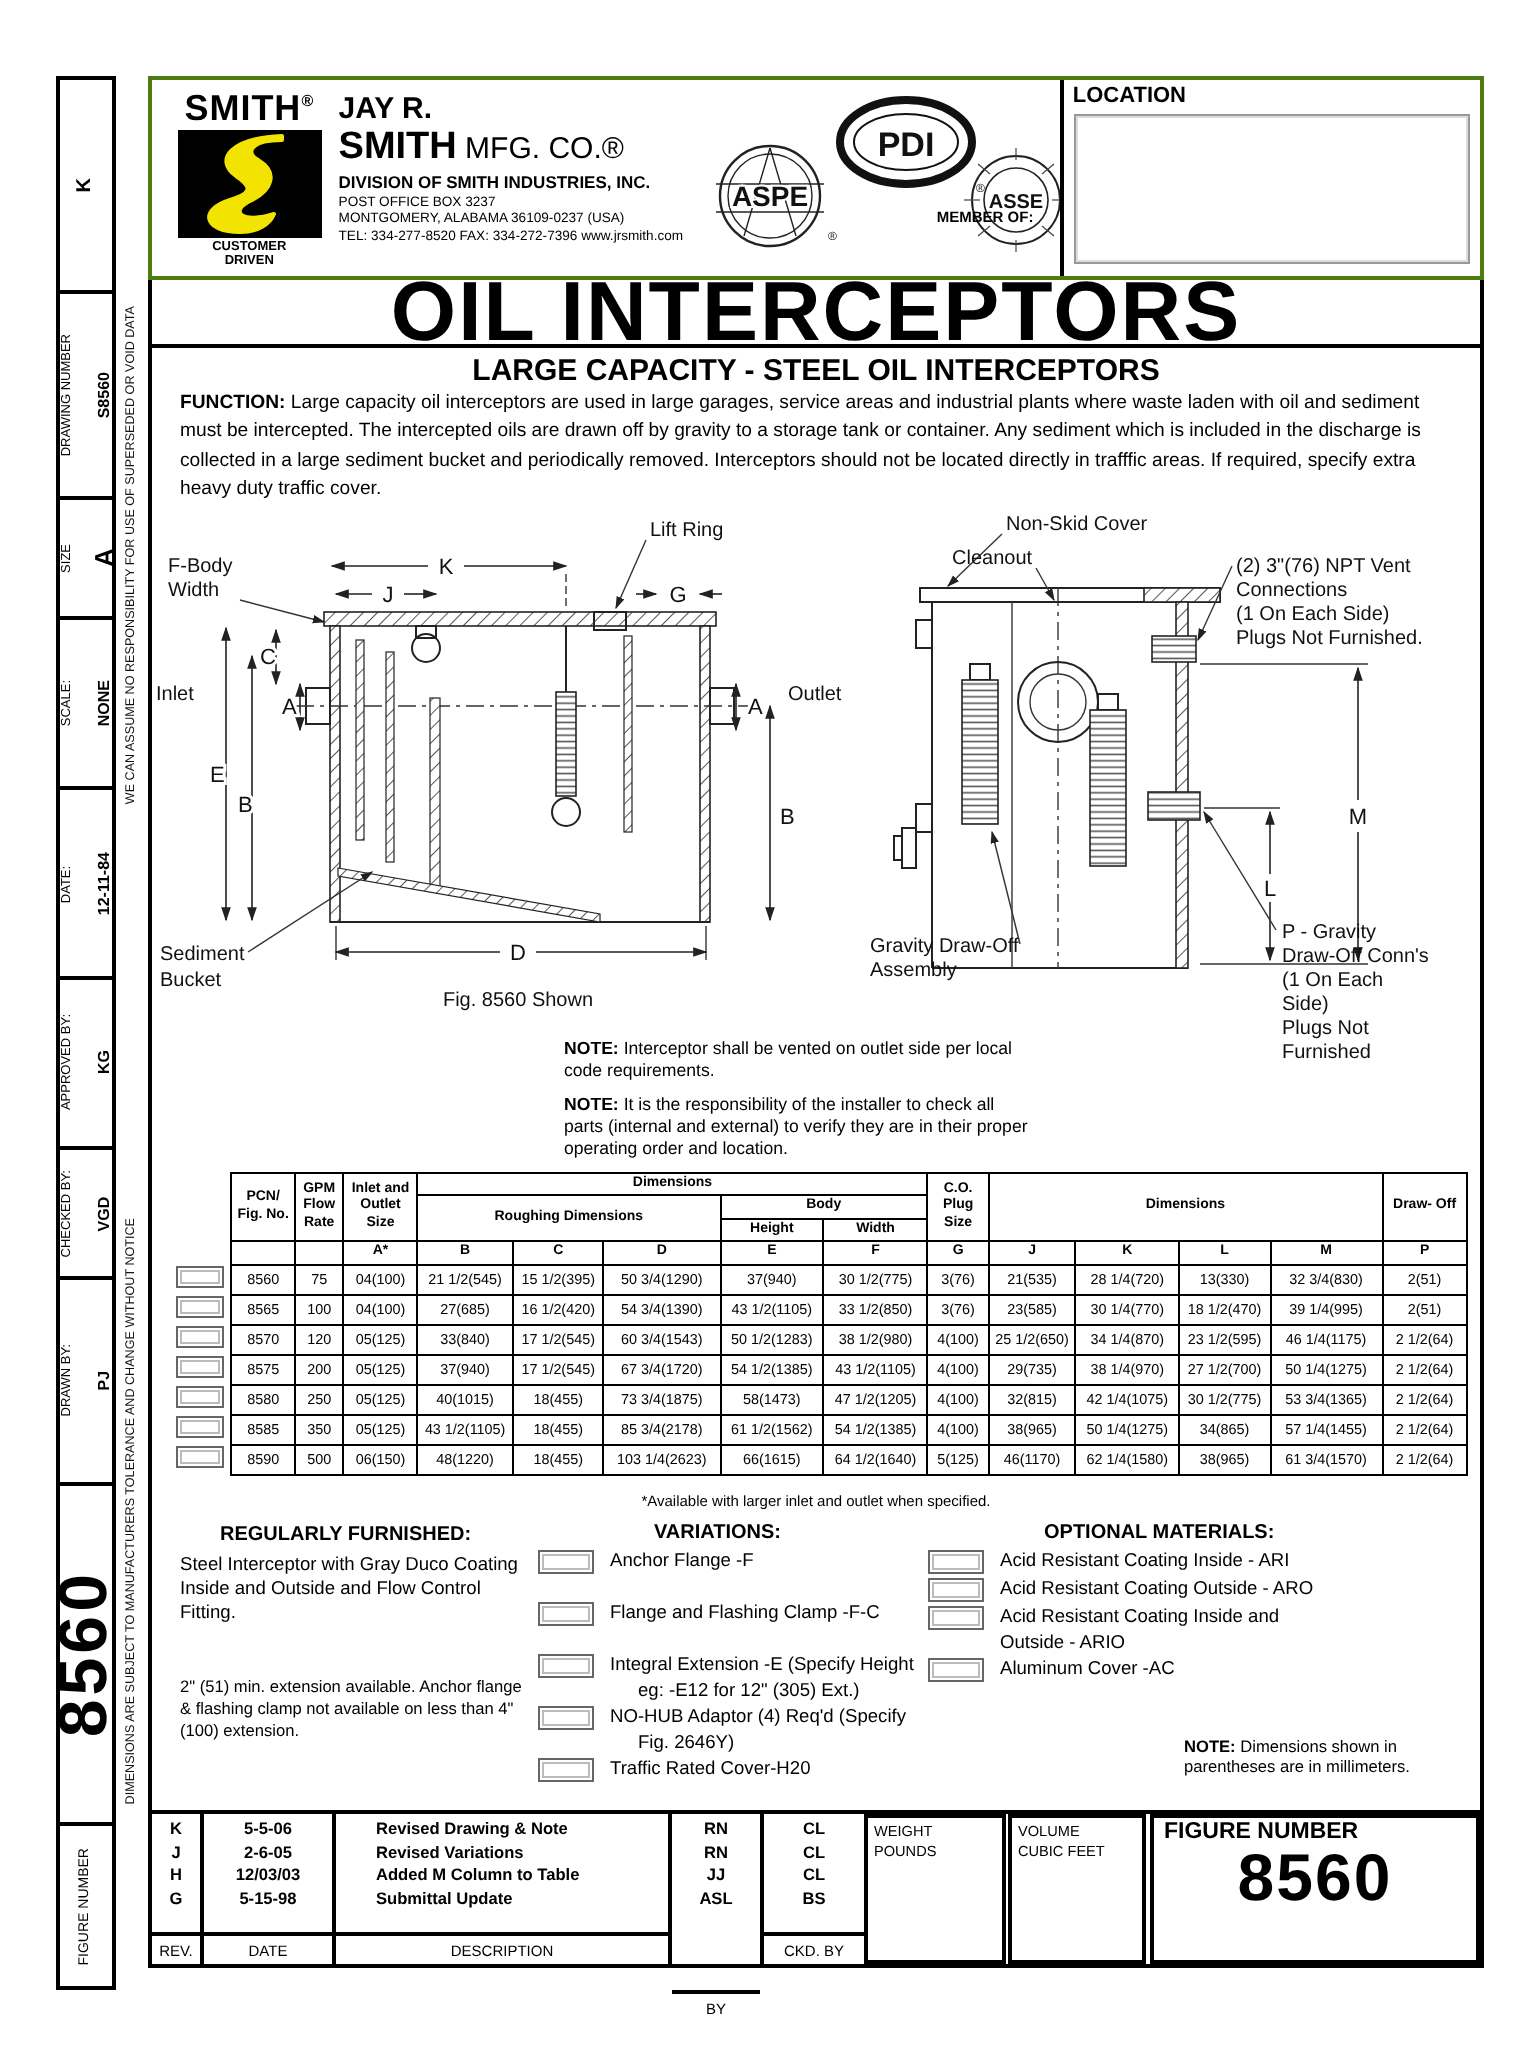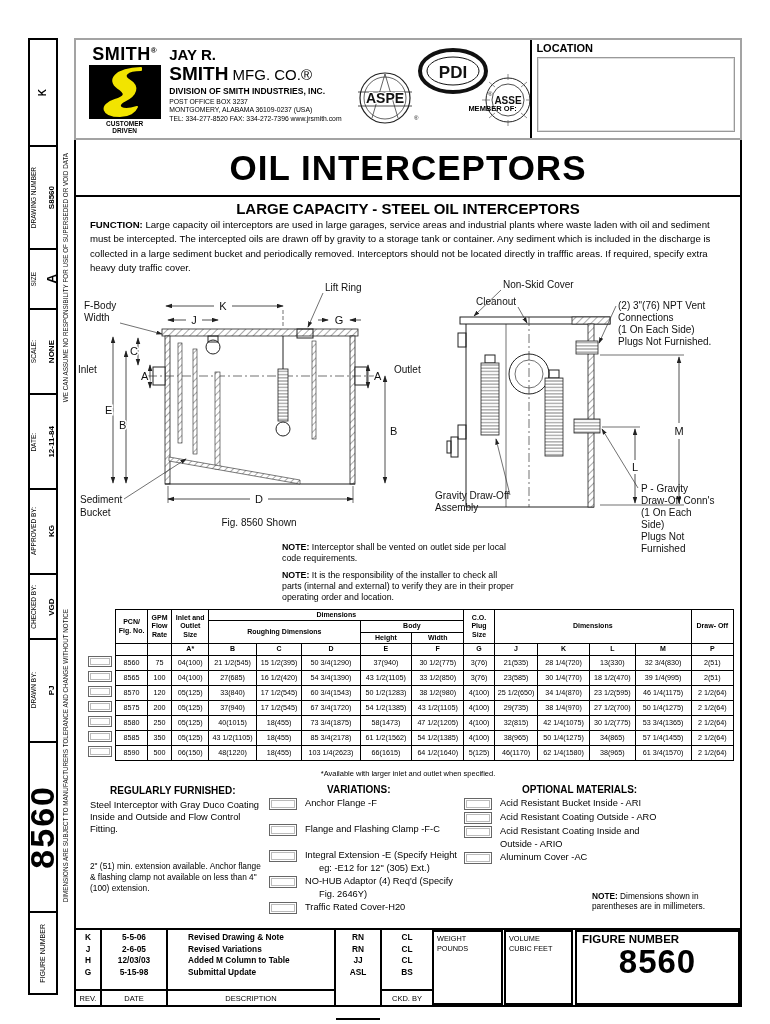--- a/index.html
+++ b/index.html
@@ -16,22 +16,22 @@
   .sb-value { font-size:8px; font-weight:bold; }
   .sb-big { font-size:34px; font-weight:bold; letter-spacing:2px; }
   .sb-k { font-size:10px; font-weight:bold; }
   .sb-strip { width:16px; display:flex; flex-direction:column; align-items:center; }
   .sb-disc { font-size:6.3px; color:#111; white-space:nowrap; }
   .sb-disc.top { height:50%; display:flex; align-items:center; }
   .sb-disc.bot { height:50%; display:flex; align-items:center; }
 
   
   .main { position:absolute; left:46px; top:0; width:668px; height:957px; }
-  .hdr { height:102px; border:2px solid #a3a3a3; display:flex; }
-  .titlebar { height:57px; border:2px solid #000; border-top:none; display:flex; align-items:center; justify-content:center; font-size:35px; font-weight:bold; letter-spacing:1px; }
+  .hdr { height:102px; border:2px solid #4d7c0f; display:flex; }
+  .titlebar { height:34px; border:2px solid #000; border-top:none; display:flex; align-items:center; justify-content:center; font-size:42px; font-weight:bold; letter-spacing:1px; }
   .content { position:relative; border:2px solid #000; border-top:none; height:810px; }
 
   
   .logo-block { width:110px; padding:4px 0 0 4px; text-align:center; }
   .logo-word { font-size:18px; font-weight:bold; letter-spacing:.5px; }
   .logo-word sup { font-size:8px; }
   .logo-sq { width:72px; height:54px; background:#000; margin:0 auto; }
   .logo-tag { font-size:6.5px; font-weight:bold; line-height:1.1; margin-top:1px; }
   .company { width:215px; padding-top:6px; }
   .co1 { font-size:15px; font-weight:bold; }
@@ -569,21 +569,21 @@
             </div>
           </div>
       </div>
 
       <div class="optcol">
         <div class="sec-title">OPTIONAL MATERIALS:</div>
         <div>
 
             <div class="opt-item">
               <span class="cb"></span>
-              <span class="opt-text"><span>Acid Resistant Bucket Inside - ARI</span><br><span></span></span>
+              <span class="opt-text"><span>Acid Resistant Coating Inside - ARI</span><br><span></span></span>
             </div>
 
             <div class="opt-item">
               <span class="cb"></span>
               <span class="opt-text"><span>Acid Resistant Coating Outside - ARO</span><br><span></span></span>
             </div>
 
             <div class="opt-item">
               <span class="cb"></span>
               <span class="opt-text"><span>Acid Resistant Coating Inside and</span><br><span>Outside - ARIO</span></span>

